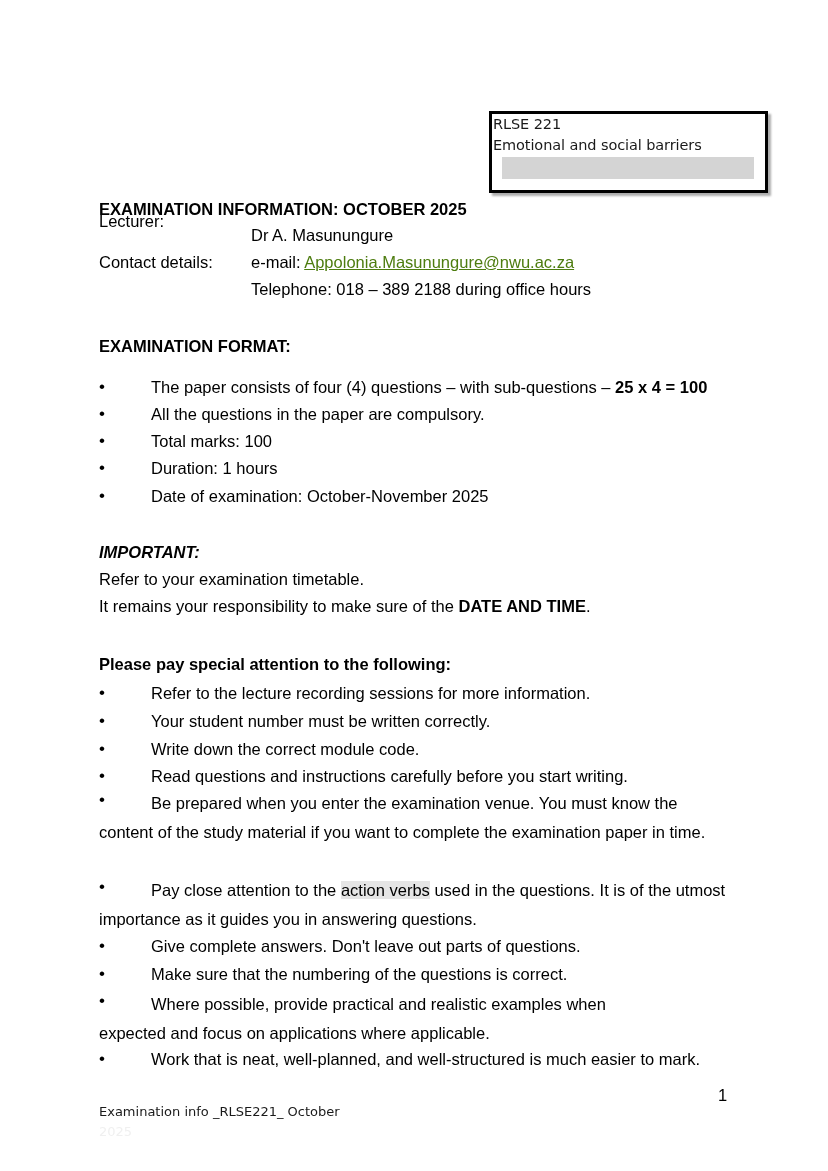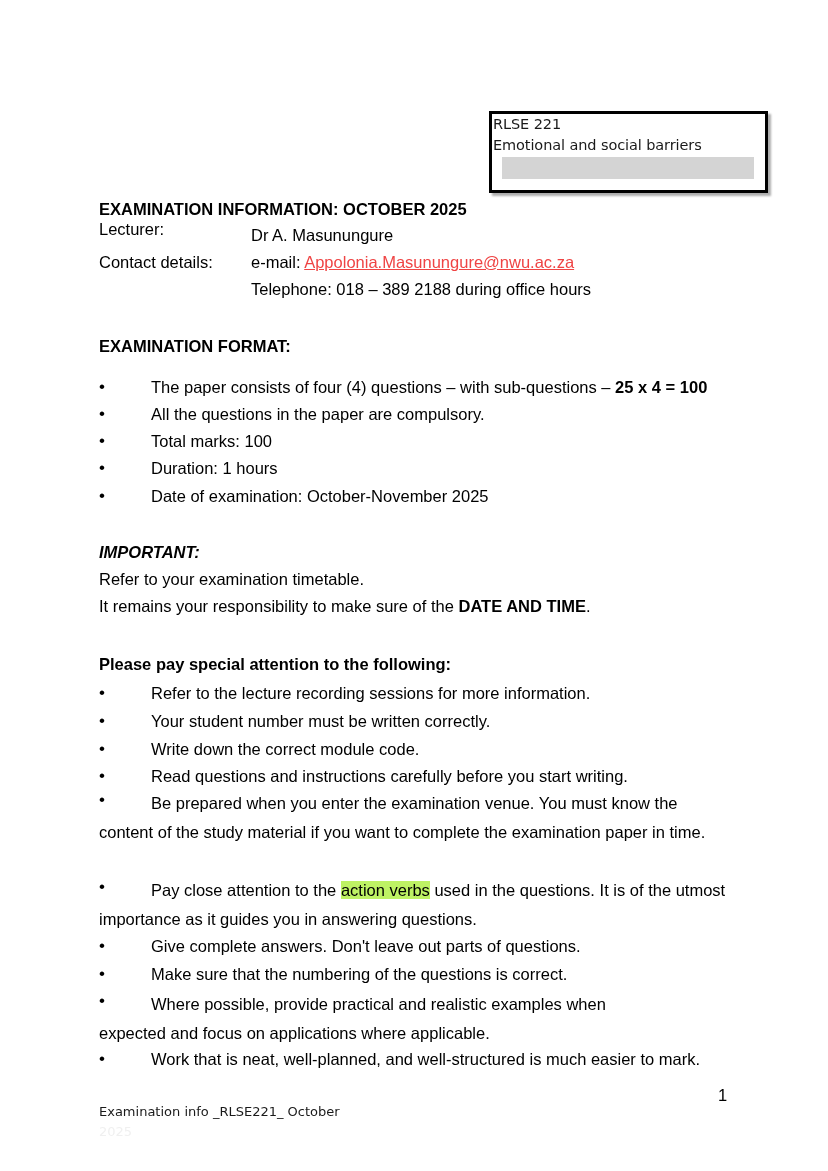--- a/index.html
+++ b/index.html
@@ -57,25 +57,25 @@
     position: absolute;
     font-family: Liberation Sans, sans-serif;
     font-size: 16.5px;
     color: #000000;
     white-space: nowrap;
   }
   .bold { font-weight: bold; }
   .ital { font-style: italic; font-weight: bold; }
 
   .link {
-    color: #ef4444;
+    color: #4d7c0f;
     text-decoration: underline;
   }
 
-  .hl { background: #bef264; }
+  .hl { background: #e5e5e5; }
 
   
   .bullet-row {
     position: absolute;
     left: 99px;
     width: 628px;
     font-family: "Liberation Sans", sans-serif;
     font-size: 16.5px;
     color: #000000;
   }
@@ -134,21 +134,21 @@
 <div class="page">
 
   <div class="module-box">
     <div class="module-line">RLSE 221</div>
     <div class="module-line">Emotional and social barriers</div>
     <div class="module-shade"></div>
   </div>
 
   <div class="txt bold" style="left:99px; top:200px;">EXAMINATION INFORMATION: OCTOBER 2025</div>
 
-  <div class="txt" style="left:99px; top:220px;">Lecturer:</div>
+  <div class="txt" style="left:99px; top:212px;">Lecturer:</div>
   <div class="txt" style="left:251px; top:226px;">Dr A. Masunungure</div>
 
   <div class="txt" style="left:99px; top:253px;">Contact details:</div>
   <div class="txt" style="left:251px; top:253px;">
     <span>e-mail: </span><span class="link">Appolonia.Masunungure@nwu.ac.za</span>
   </div>
 
   <div class="txt" style="left:251px; top:280px;">Telephone: 018 – 389 2188 during office hours</div>
 
   <div class="txt bold" style="left:99px; top:337px;">EXAMINATION FORMAT:</div>

